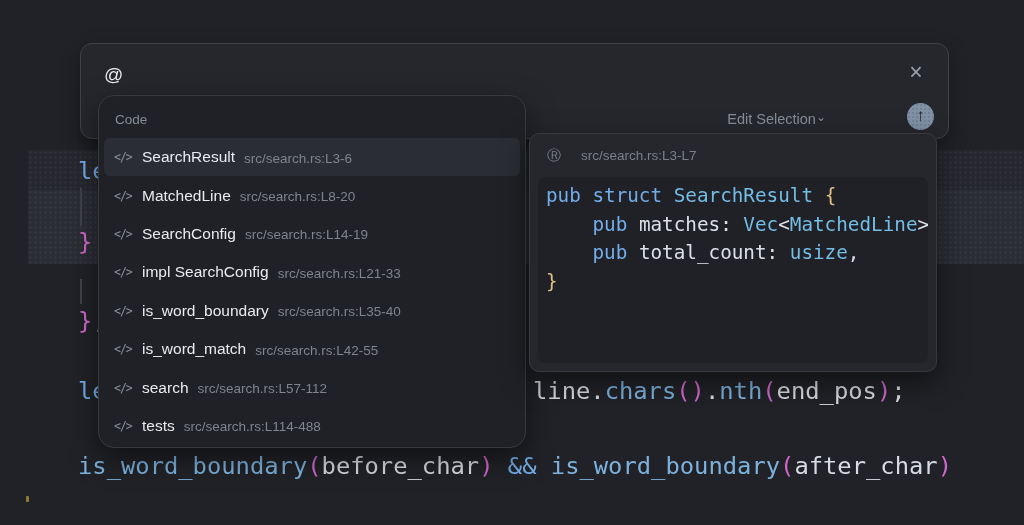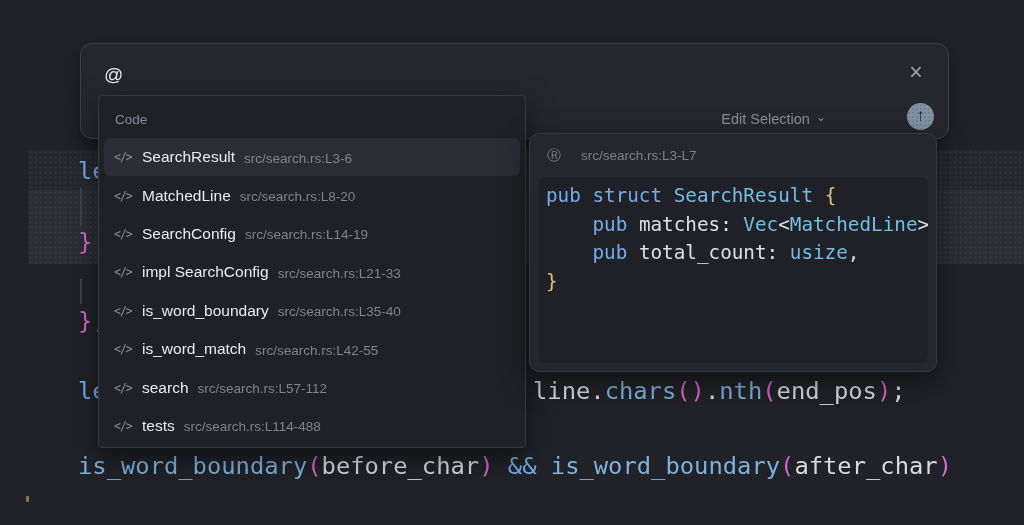--- a/index.html
+++ b/index.html
@@ -34,32 +34,32 @@
 
   
   .assistant{position:absolute;left:80px;top:43px;width:869px;height:96px;
              background:var(--panel-bg);border:1px solid var(--panel-border);
              border-radius:12px;box-shadow:0 6px 18px rgba(0,0,0,.35);}
   .mention{position:absolute;left:23px;top:20px;font-size:19px;color:#e8eaec;}
   .close-btn{position:absolute;right:20px;top:16px;width:24px;height:24px;
              display:flex;align-items:center;justify-content:center;
              color:var(--icon);font-size:23px;font-weight:300;cursor:pointer;line-height:1;}
   .edit-selection{position:absolute;right:122px;top:64px;height:22px;display:flex;
-                  align-items:center;gap:6px;color:var(--label);font-size:14.5px;cursor:pointer;}
+                  align-items:center;gap:0;color:var(--label);font-size:14.5px;cursor:pointer;}
   .chevron{font-size:12px;color:var(--label);transform:translateY(-2px);}
   .send-btn{position:absolute;right:14px;top:59px;width:27px;height:27px;border-radius:50%;
             background-color:var(--send-bg);
             background-image:radial-gradient(rgba(0,0,0,0.10) 1px, transparent 1.2px);
             background-size:4px 4px;
             display:flex;align-items:center;justify-content:center;cursor:pointer;}
   .send-btn .arrow{color:#22242a;font-size:17px;font-weight:bold;line-height:1;transform:translateY(-1px);}
 
   
   .menu{position:absolute;left:98px;top:95px;width:428px;height:353px;
-        background:var(--menu-bg);border:1px solid var(--menu-border);border-radius:4px;
+        background:var(--menu-bg);border:1px solid var(--menu-border);border-radius:16px;
         box-shadow:0 10px 28px rgba(0,0,0,.5);overflow:hidden;}
   .menu-header{height:42px;display:flex;align-items:center;padding:4px 0 0 16px;
                color:var(--label);font-size:13.5px;}
   .menu-list{padding:0 5px;}
   .menu-item{height:38.4px;display:flex;align-items:center;padding:0 10px;
              border-radius:6px;cursor:pointer;}
   .menu-item.selected{background:var(--menu-selected-bg);}
   .mi-icon{font-family:"DejaVu Sans Mono",monospace;font-size:11.5px;letter-spacing:-1px;
            color:#8b9097;width:28px;flex:0 0 28px;}
   .mi-name{color:#e9ebee;font-size:15.5px;font-weight:500;margin-right:9px;white-space:nowrap;}

